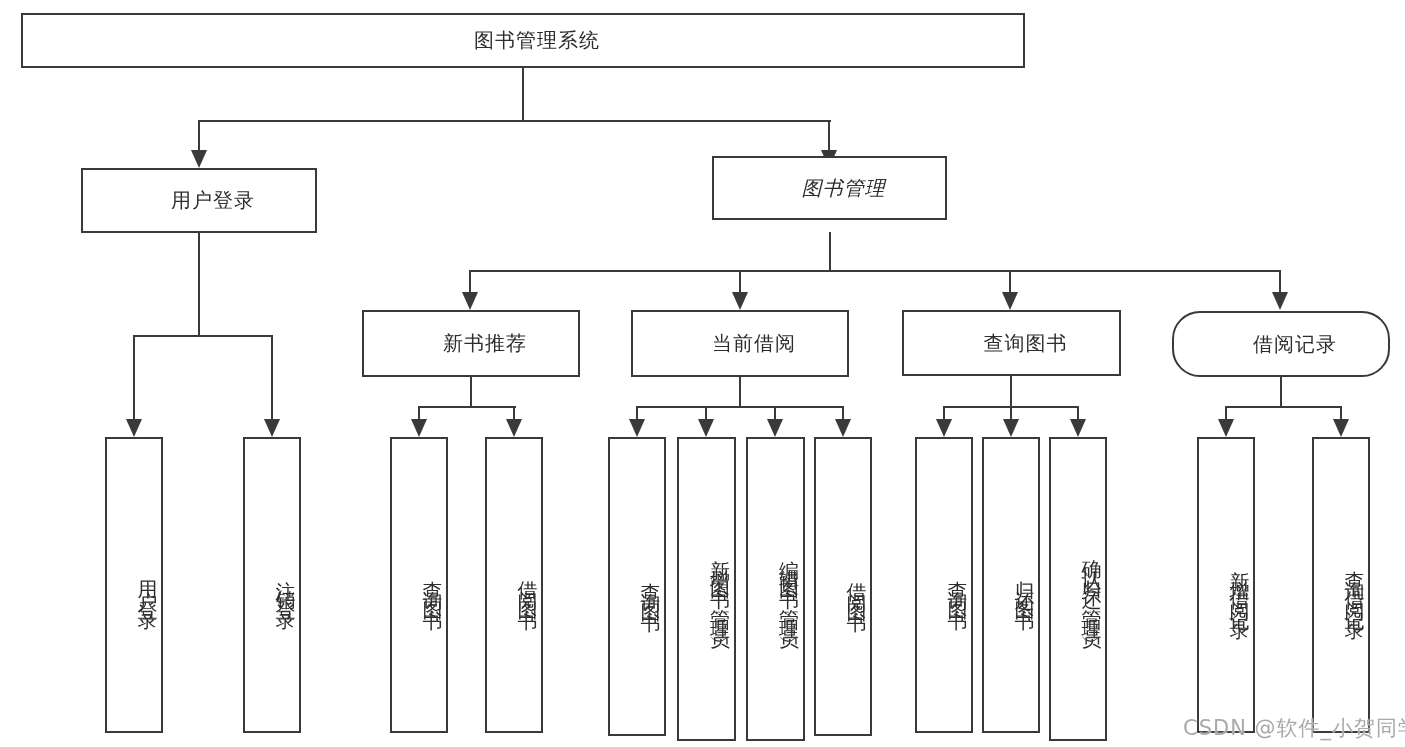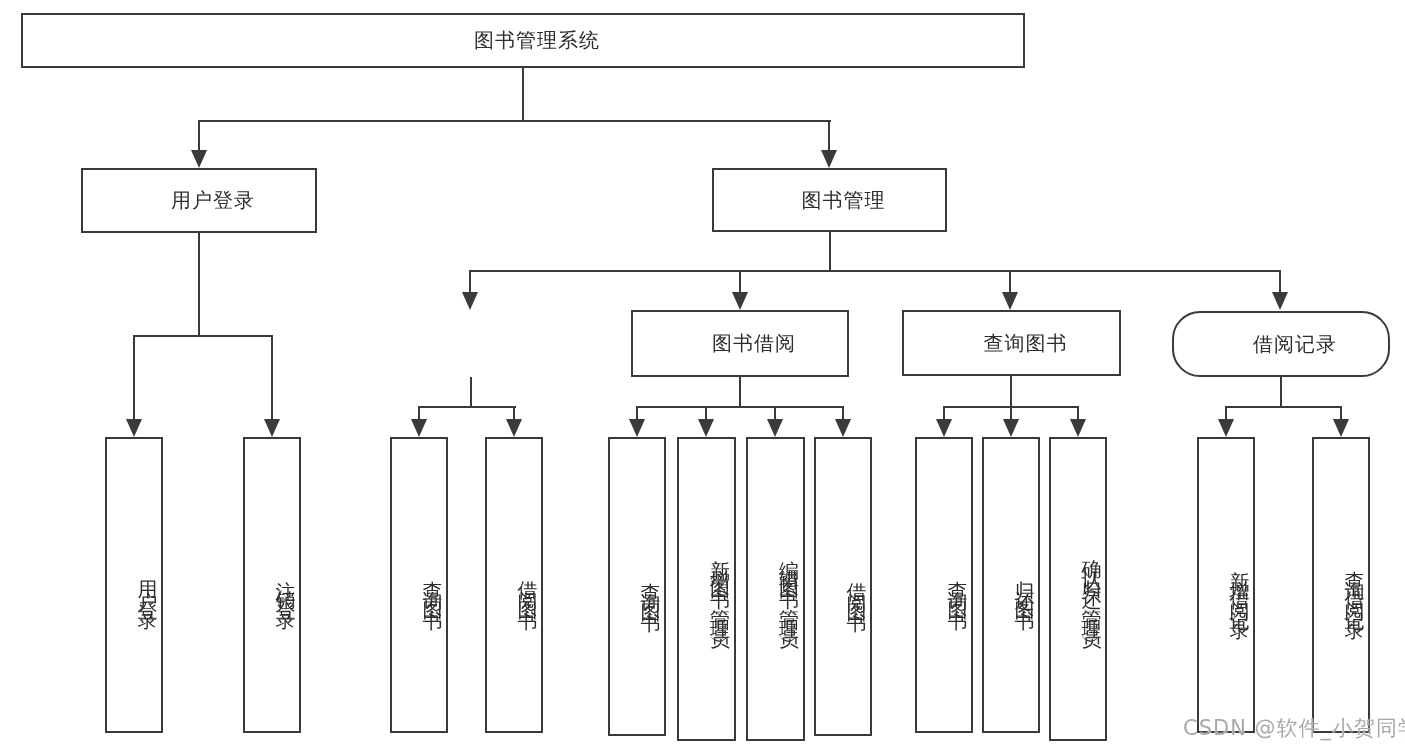--- a/index.html
+++ b/index.html
@@ -59,41 +59,42 @@
   <div class="box" style="left:21px;top:13px;width:1004px;height:55px;">图书管理系统</div>
 
   <div class="line" style="left:522px;top:68px;width:2px;height:52px;"></div>
   <div class="line" style="left:198px;top:120px;width:633px;height:2px;"></div>
   <div class="line" style="left:198px;top:120px;width:2px;height:30px;"></div>
   <div class="line" style="left:828px;top:120px;width:2px;height:30px;"></div>
   <div class="arrow" style="left:191px;top:150px;"></div>
   <div class="arrow" style="left:821px;top:150px;"></div>
 
   <div class="box" style="left:81px;top:168px;width:236px;height:65px;">用户登录</div>
-  <div class="box" style="left:712px;top:168px;width:235px;height:64px;">图书管理</div>
+  <div class="box" style="left:712px;top:156px;width:235px;height:64px;font-style:italic;">图书管理</div>
 
   <div class="line" style="left:198px;top:233px;width:2px;height:102px;"></div>
   <div class="line" style="left:133px;top:335px;width:140px;height:2px;"></div>
   <div class="line" style="left:133px;top:335px;width:2px;height:84px;"></div>
   <div class="line" style="left:271px;top:335px;width:2px;height:84px;"></div>
   <div class="arrow" style="left:126px;top:419px;"></div>
   <div class="arrow" style="left:264px;top:419px;"></div>
 
   <div class="line" style="left:829px;top:232px;width:2px;height:38px;"></div>
   <div class="line" style="left:469px;top:270px;width:812px;height:2px;"></div>
   <div class="line" style="left:469px;top:270px;width:2px;height:22px;"></div>
   <div class="line" style="left:739px;top:270px;width:2px;height:22px;"></div>
   <div class="line" style="left:1009px;top:270px;width:2px;height:22px;"></div>
   <div class="line" style="left:1279px;top:270px;width:2px;height:22px;"></div>
   <div class="arrow" style="left:462px;top:292px;"></div>
   <div class="arrow" style="left:732px;top:292px;"></div>
   <div class="arrow" style="left:1002px;top:292px;"></div>
   <div class="arrow" style="left:1272px;top:292px;"></div>
 
-  <div class="box" style="left:631px;top:310px;width:218px;height:67px;">图书借阅</div>
+  <div class="box" style="left:362px;top:310px;width:218px;height:67px;">新书推荐</div>
+  <div class="box" style="left:631px;top:310px;width:218px;height:67px;">当前借阅</div>
   <div class="box" style="left:902px;top:310px;width:219px;height:66px;">查询图书</div>
   <div class="box" style="left:1172px;top:311px;width:218px;height:66px;border-radius:28px;">借阅记录</div>
 
   <div class="line" style="left:470px;top:377px;width:2px;height:29px;"></div>
   <div class="line" style="left:418px;top:406px;width:98px;height:2px;"></div>
   <div class="line" style="left:418px;top:406px;width:2px;height:13px;"></div>
   <div class="line" style="left:513px;top:406px;width:2px;height:13px;"></div>
   <div class="arrow" style="left:411px;top:419px;"></div>
   <div class="arrow" style="left:506px;top:419px;"></div>
 

